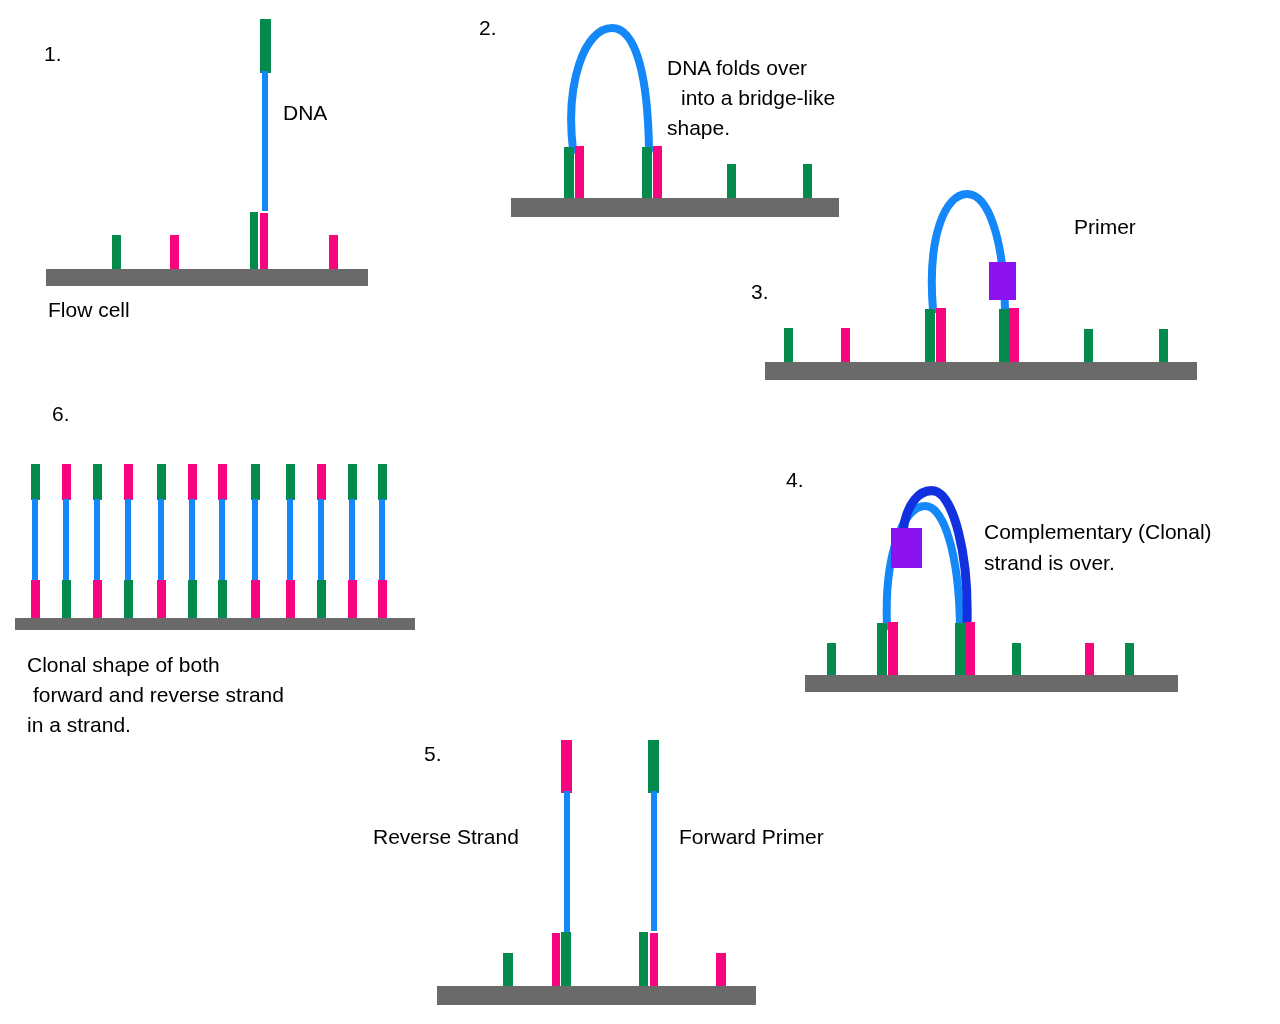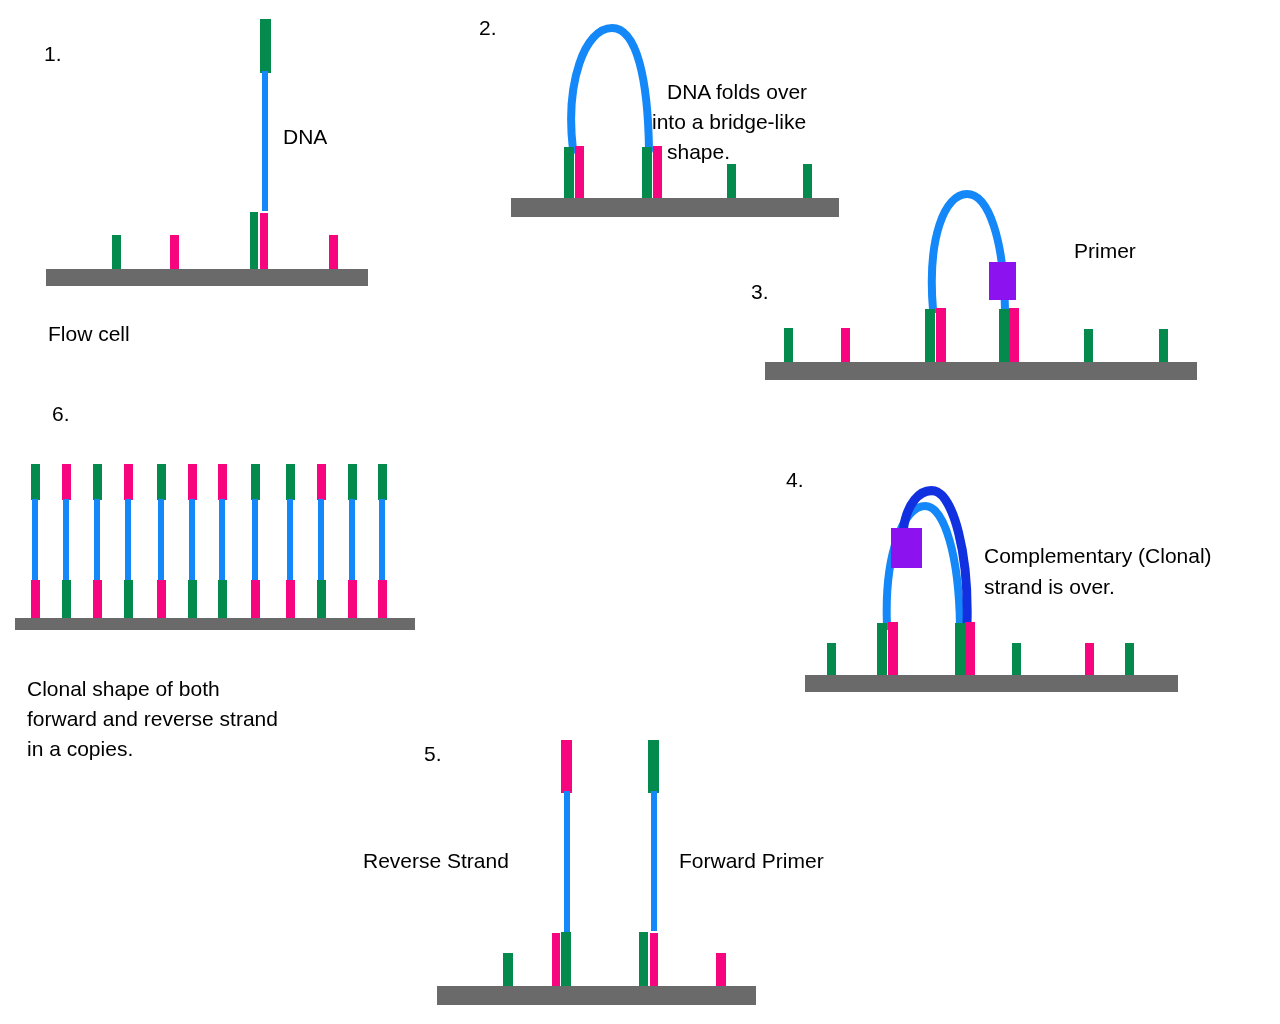--- a/index.html
+++ b/index.html
@@ -2,21 +2,21 @@
 <html style="--green: #048a4c; --pink: #f7047f; --blue: #1488f8; --dark_blue: #1130e0; --purple: #8c12f0; --gray: #6a6a6a;"><head>
 <meta charset="utf-8">
 <style>
   html,body{margin:0;padding:0;background:#ffffff;}
   .canvas{
     position:relative;width:1280px;height:1024px;background:#ffffff;overflow:hidden;
     font-family:"Liberation Sans","DejaVu Sans",sans-serif;color:#000;
   }
   .abs{position:absolute;}
   .num{position:absolute;font-size:21px;line-height:24px;color:#000;}
-  .lbl{position:absolute;font-size:21px;line-height:30px;color:#000;white-space:nowrap;margin-top:24px;}
+  .lbl{position:absolute;font-size:21px;line-height:30px;color:#000;white-space:nowrap;}
   .bar{position:absolute;background:var(--gray);}
   .post{position:absolute;}
   .g{background:var(--green);}
   .p{background:var(--pink);}
   .pw{background:var(--pink);border:2px solid #ffffff;box-sizing:border-box;}
   .bl{background:var(--blue);}
   .purple{position:absolute;background:var(--purple);}
   svg{display:block;}
 </style>
 </head>
@@ -47,21 +47,21 @@
       <path d="M 18,128 C 10,60 30,6 57,6 C 82,6 93,58 94,128" fill="none" stroke="var(--blue)" stroke-width="8" stroke-linecap="round"></path>
     </svg>
     <div class="post g" style="left:564px;top:147px;width:10px;height:52px"></div>
     <div class="post p" style="left:575px;top:146px;width:9px;height:53px"></div>
     <div class="post g" style="left:642px;top:147px;width:10px;height:52px"></div>
     <div class="post p" style="left:653px;top:146px;width:9px;height:53px"></div>
     <div class="post g" style="left:727px;top:164px;width:9px;height:35px"></div>
     <div class="post g" style="left:803px;top:164px;width:9px;height:35px"></div>
     <div class="bar" style="left:511px;top:198px;width:328px;height:19px"></div>
     <div class="lbl" style="left:667px;top:53px">DNA folds over</div>
-    <div class="lbl" style="left:652px;top:83px">into a bridge-like</div>
+    <div class="lbl" style="left:681px;top:83px">into a bridge-like</div>
     <div class="lbl" style="left:667px;top:113px">shape.</div>
   </div>
 
   <div>
     <div class="num" style="left:751px;top:280px">3.</div>
     <svg class="abs" style="left:915px;top:189px" width="100" height="124" viewBox="0 0 100 124">
       <path d="M 18,121 C 12,48 30,5 52,5 C 74,5 89,52 90,121" fill="none" stroke="var(--blue)" stroke-width="8" stroke-linecap="round"></path>
     </svg>
     <div class="purple" style="left:989px;top:262px;width:27px;height:38px"></div>
     <div class="lbl" style="left:1074px;top:212px">Primer</div>
@@ -107,21 +107,21 @@
     <div class="post g" style="left:561px;top:932px;width:10px;height:55px"></div>
 
     <div class="post g" style="left:648px;top:740px;width:11px;height:53px"></div>
     <div class="post bl" style="left:651px;top:791px;width:6px;height:142px"></div>
     <div class="post g" style="left:639px;top:932px;width:10px;height:55px"></div>
     <div class="post pw" style="left:648px;top:931px;width:12px;height:59px"></div>
 
     <div class="post g" style="left:503px;top:953px;width:10px;height:34px"></div>
     <div class="post p" style="left:716px;top:953px;width:10px;height:34px"></div>
     <div class="bar" style="left:437px;top:986px;width:319px;height:19px"></div>
-    <div class="lbl" style="left:363px;top:822px">Reverse Strand</div>
+    <div class="lbl" style="left:373px;top:822px">Reverse Strand</div>
     <div class="lbl" style="left:679px;top:822px">Forward Primer</div>
   </div>
 
   <div>
     <div class="num" style="left:52px;top:402px">6.</div>
     <div id="cluster">
         <div class="post" style="left:31px;top:464px;width:9px;height:36px;background:var(--green)"></div>
         <div class="post" style="left:32px;top:499px;width:6px;height:82px;background:var(--blue)"></div>
         <div class="post" style="left:31px;top:580px;width:9px;height:41px;background:var(--pink)"></div>
         <div class="post" style="left:62px;top:464px;width:9px;height:36px;background:var(--pink)"></div>
@@ -153,17 +153,17 @@
         <div class="post" style="left:317px;top:580px;width:9px;height:41px;background:var(--green)"></div>
         <div class="post" style="left:348px;top:464px;width:9px;height:36px;background:var(--green)"></div>
         <div class="post" style="left:349px;top:499px;width:6px;height:82px;background:var(--blue)"></div>
         <div class="post" style="left:348px;top:580px;width:9px;height:41px;background:var(--pink)"></div>
         <div class="post" style="left:378px;top:464px;width:9px;height:36px;background:var(--green)"></div>
         <div class="post" style="left:379px;top:499px;width:6px;height:82px;background:var(--blue)"></div>
         <div class="post" style="left:378px;top:580px;width:9px;height:41px;background:var(--pink)"></div>
       </div>
     <div class="bar" style="left:15px;top:618px;width:400px;height:12px"></div>
     <div class="lbl" style="left:27px;top:650px">Clonal shape of both</div>
-    <div class="lbl" style="left:27px;top:680px">forward and reverse strand</div>
-    <div class="lbl" style="left:27px;top:710px">in a copies.</div>
+    <div class="lbl" style="left:33px;top:680px">forward and reverse strand</div>
+    <div class="lbl" style="left:27px;top:710px">in a strand.</div>
   </div>
 
 </div>
 
 </body></html>

